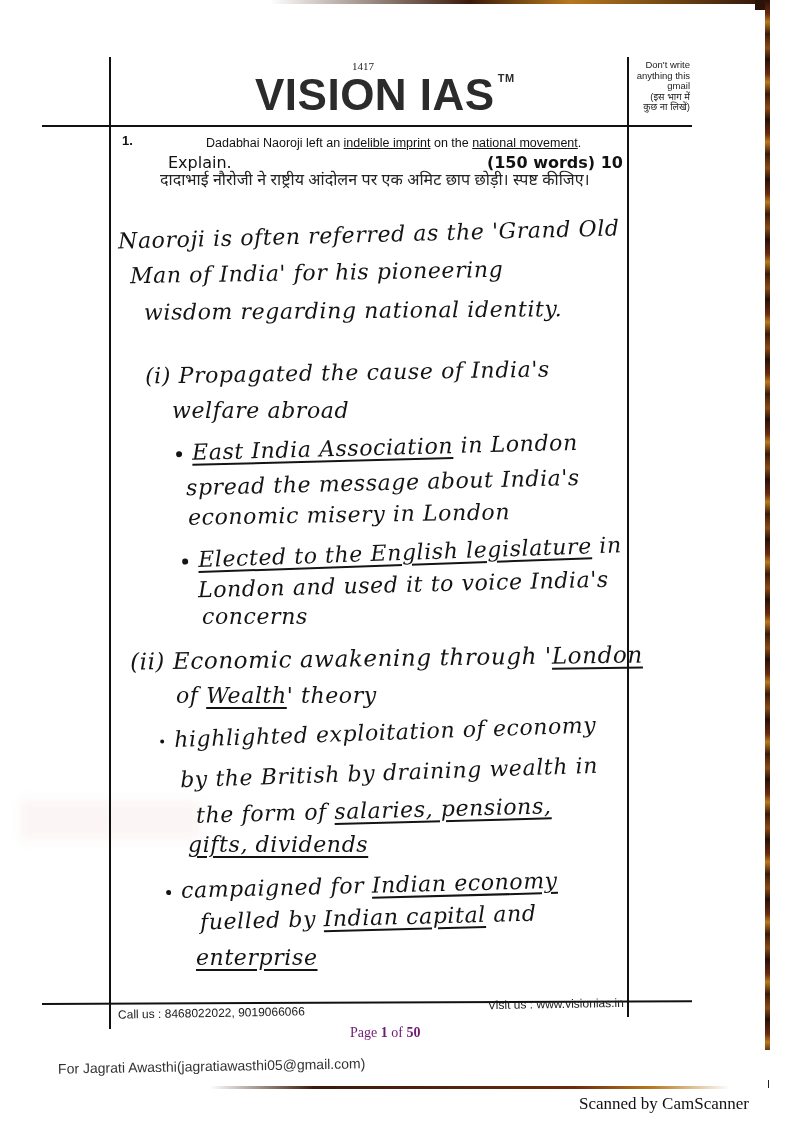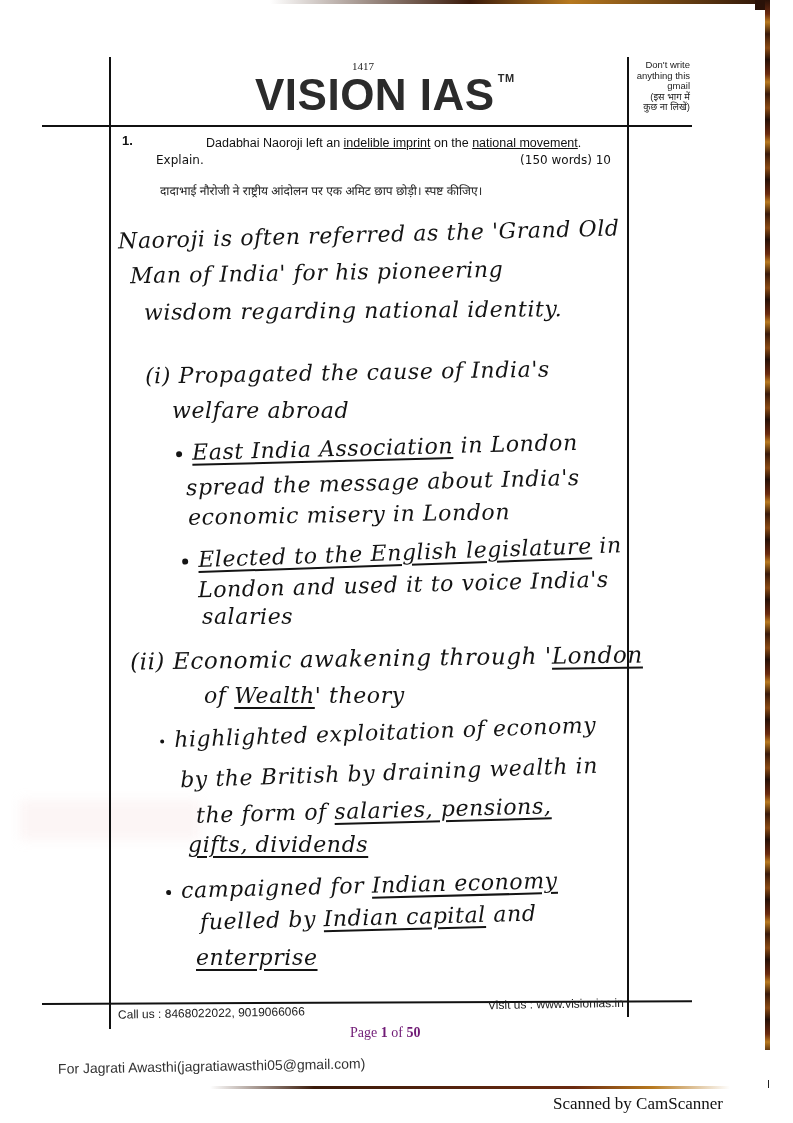--- a/index.html
+++ b/index.html
@@ -36,40 +36,40 @@
     .brand { position: absolute; left: 255px; top: 70px; font-family: "Liberation Sans", sans-serif; font-weight: bold; font-size: 44px; letter-spacing: 0.5px; color: #2b2b2b; }
     .tm { font-size: 11px; vertical-align: 28px; font-weight: bold; margin-left: 3px; }
     .margin-note {
       position: absolute; left: 630px; top: 60px; width: 60px; text-align: right;
       font-size: 9.5px; line-height: 10.5px; color: #222;
     }
 
     
     .q-num { position: absolute; left: 122px; top: 133px; font-size: 13px; font-weight: bold; }
     .q-text { position: absolute; left: 160px; top: 133px; width: 458px; font-family: Liberation Sans, sans-serif; font-size: 12.5px; line-height: 20px; text-align: justify; margin-left: 46px; }
-    .q-line2 { position: absolute; left: 156px; top: 153px; width: 455px; font-family: "DejaVu Sans", sans-serif; font-size: 12px; display: flex; justify-content: space-between; }
-    .q-marks { font-weight: normal; }
-    .q-hindi { position: absolute; left: 160px; top: 182px; font-size: 12px; color: #222; }
+    .q-line2 { position: absolute; left: 168px; top: 153px; width: 455px; font-family: "DejaVu Sans", sans-serif; font-size: 16px; display: flex; justify-content: space-between; }
+    .q-marks { font-weight: bold; }
+    .q-hindi { position: absolute; left: 160px; top: 168px; font-size: 16px; color: #222; }
     .ul { text-decoration: underline; }
 
     
     .hw {
       position: absolute; font-family: "DejaVu Serif", serif; font-style: italic;
       color: #141414; font-size: 22px; letter-spacing: 0.6px; white-space: nowrap;
     }
     .hw .u { text-decoration: underline; text-underline-offset: 4px; }
     .bullet { display: inline-block; width: 6px; height: 6px; background: #141414; border-radius: 50%; margin-right: 10px; vertical-align: middle; }
 
     
     .footer-call { position: absolute; left: 118px; top: 1006px; font-size: 12px; transform: rotate(-1deg); color: #222; }
     .footer-visit { position: absolute; left: 488px; top: 997px; font-size: 12px; transform: rotate(-1deg); color: #222; }
     .footer-page { position: absolute; left: 350px; top: 1025px; font-family: "Liberation Serif", serif; font-size: 14px; color: #701a75; }
     .footer-page b { font-weight: bold; }
     .watermark-user { position: absolute; left: 58px; top: 1058px; font-size: 14px; color: #333; transform: rotate(-1deg); }
-    .camscanner { position: absolute; left: 553px; top: 1094px; font-family: "Liberation Serif", serif; font-size: 17px; color: #111; }
+    .camscanner { position: absolute; left: 579px; top: 1094px; font-family: "Liberation Serif", serif; font-size: 17px; color: #111; }
 
     .pink-smudge { position: absolute; left: 20px; top: 800px; width: 180px; height: 40px; background: rgba(240,200,200,0.18); filter: blur(6px); }
   </style>
 </head>
 <body>
 
 <div class="edge-top"></div>
 <div class="edge-corner"></div>
 <div class="edge-right"></div>
 <div class="edge-bottom"></div>
@@ -105,24 +105,24 @@
 
 <div class="hw" style="left:145px; top:360px; transform:rotate(-1deg);"><span>(i)</span> <span>Propagated the cause of India's</span></div>
 <div class="hw" style="left:172px; top:398px;text-align:right;">welfare abroad</div>
 
 <div class="hw" style="left:176px; top:435px; transform:rotate(-1.5deg);"><span class="bullet"></span><span class="u">East India Association</span><span> in London</span></div>
 <div class="hw" style="left:186px; top:470px; transform:rotate(-1.5deg);">spread the message about India's</div>
 <div class="hw" style="left:188px; top:502px; transform:rotate(-1deg);">economic misery in London</div>
 
 <div class="hw" style="left:182px; top:540px; transform:rotate(-2deg);"><span class="bullet"></span><span class="u">Elected to the English legislature</span><span> in</span></div>
 <div class="hw" style="left:198px; top:572px; transform:rotate(-1.5deg);">London and used it to voice India's</div>
-<div class="hw" style="left:202px; top:604px;">salaries</div>
+<div class="hw" style="left:202px; top:604px;">concerns</div>
 
 <div class="hw" style="left:130px; top:645px; transform:rotate(-0.8deg); font-size:23px;"><span>(ii)</span> <span>Economic awakening through '</span><span class="u">London</span></div>
-<div class="hw" style="left:176px; top:683px;margin-left:28px;"><span>of </span><span class="u">Wealth</span><span>' theory</span></div>
+<div class="hw" style="left:176px; top:683px;"><span>of </span><span class="u">Wealth</span><span>' theory</span></div>
 
 <div class="hw" style="left:160px; top:720px; transform:rotate(-2deg);"><span class="bullet" style="width:4px;height:4px;"></span><span>highlighted exploitation of economy</span></div>
 <div class="hw" style="left:180px; top:760px; transform:rotate(-2deg);">by the British by draining wealth in</div>
 <div class="hw" style="left:196px; top:798px; transform:rotate(-1.5deg);"><span>the form of </span><span class="u">salaries, pensions,</span></div>
 <div class="hw" style="left:188px; top:832px;"><span class="u">gifts, dividends</span></div>
 
 <div class="hw" style="left:166px; top:873px; transform:rotate(-1.5deg);"><span class="bullet" style="width:5px;height:5px;"></span><span>campaigned for </span><span class="u">Indian economy</span></div>
 <div class="hw" style="left:200px; top:905px; transform:rotate(-1.5deg);"><span>fuelled by </span><span class="u">Indian capital</span><span> and</span></div>
 <div class="hw" style="left:196px; top:945px;"><span class="u">enterprise</span></div>
 

